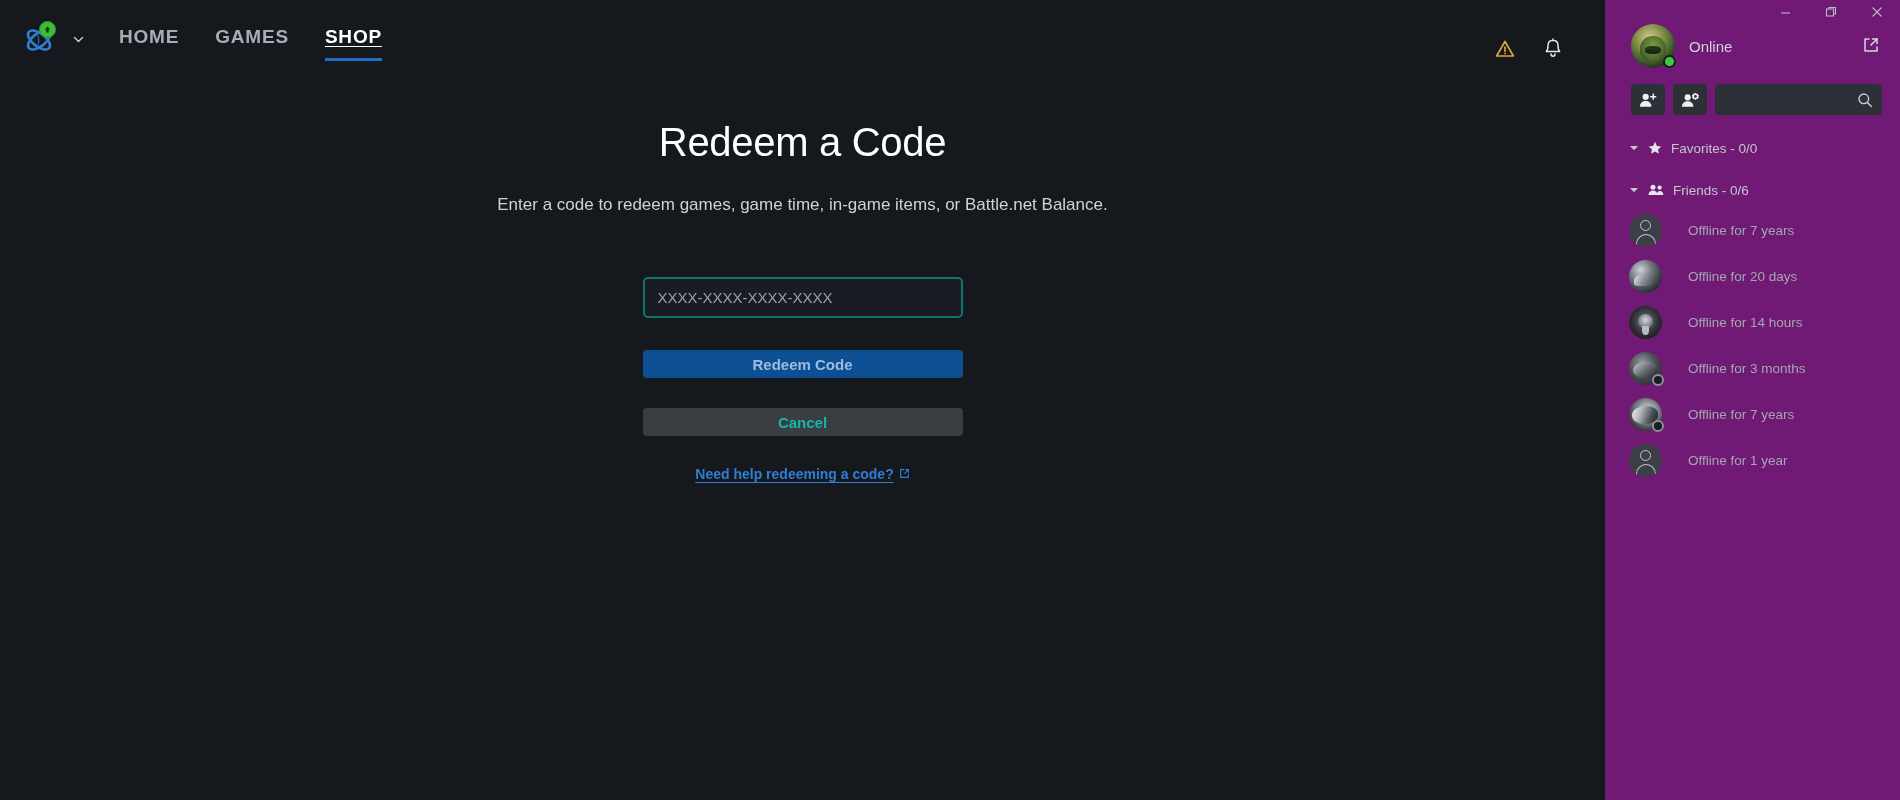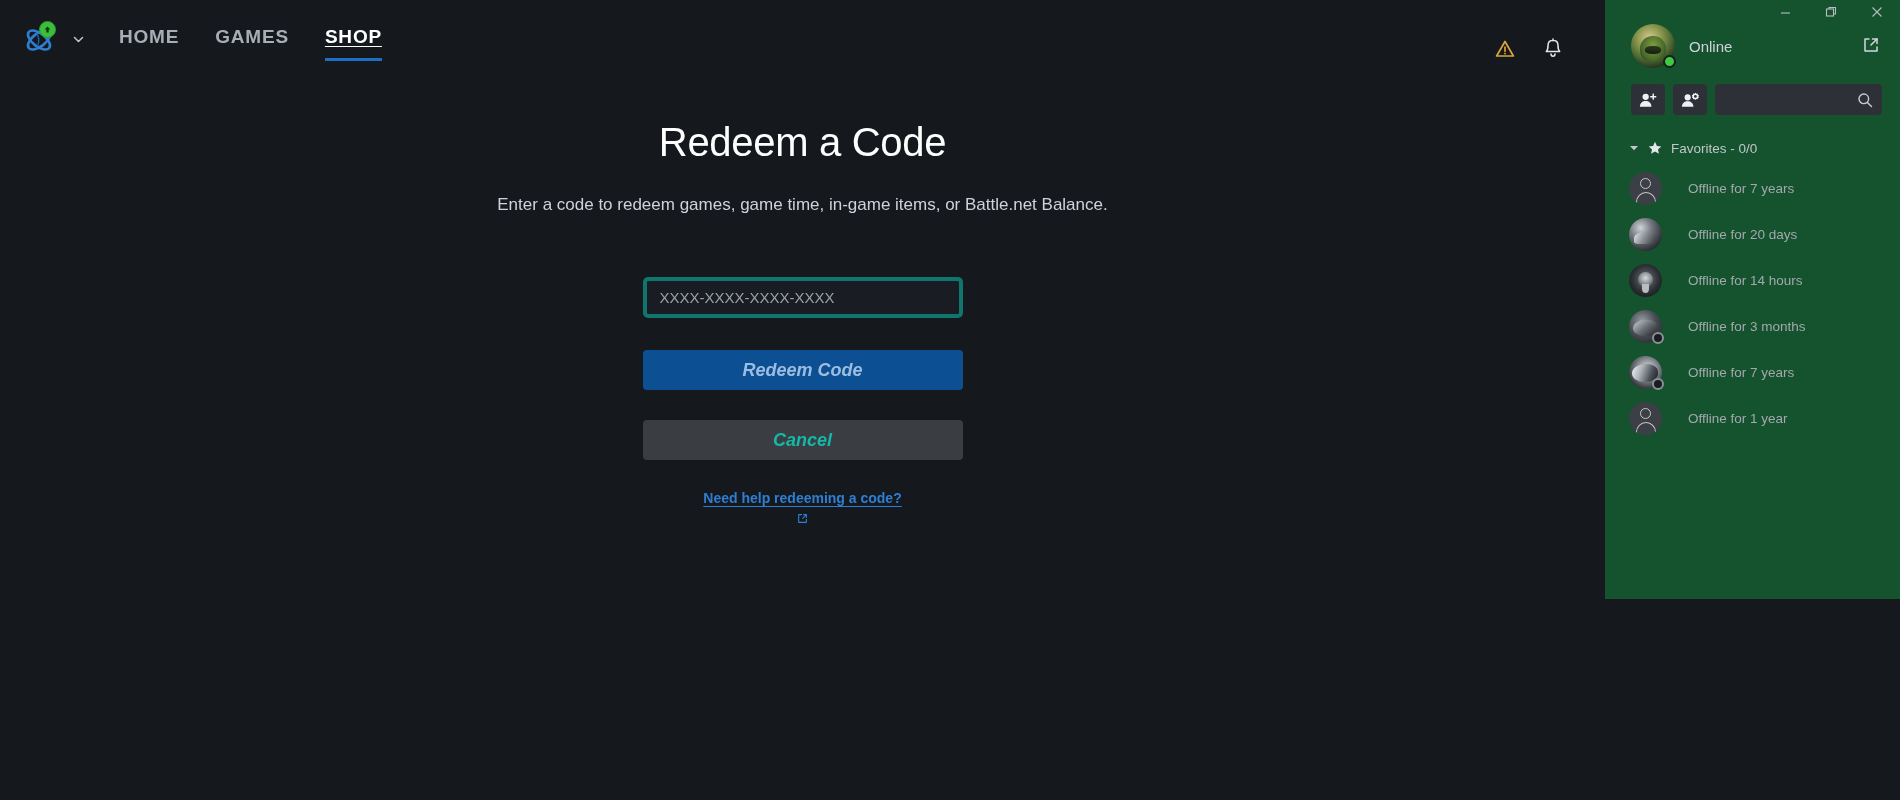--- a/index.html
+++ b/index.html
@@ -58,42 +58,41 @@
   .content { text-align:center; padding-top:42px; }
   .page-title {
     font-size:40px; font-weight:normal; color:#ffffff; letter-spacing:-0.3px;
   }
   .page-sub {
     margin-top:30px; font-size:17px; color:#cfd3d9; font-weight:400;
   }
   .form { width:320px; margin:62px auto 0; }
   .code-input {
     width:320px; height:41px; background:#191c22; color:#e6e8ec;
-    border:4px solid #0f766e; border-radius:5px;
+    border:2px solid #0f766e; border-radius:5px;
     font-size:15px; padding:0 13px; outline:none;
     font-family:"Liberation Sans", sans-serif;
   }
   .code-input::placeholder { color:#9ba0a8; }
   .btn {
-    width:320px; height:40px; border:none; border-radius:4px;
-    font-size:18px; font-weight:bold; cursor:pointer;
+    width:320px; height:28px; border:none; border-radius:4px;
+    font-size:15px; font-weight:bold; cursor:pointer;
     font-family:"Liberation Sans", sans-serif;
-    font-style:italic;
   }
   .btn-primary { margin-top:32px; background:#0d4f93; color:#9dbde0; }
   .btn-secondary { margin-top:30px; background:#3a3d42; color:#14b8a6; }
   .help-link {
     display:inline-flex; align-items:center; gap:5px; margin-top:30px;
     color:#2e7fd4; font-size:14px; font-weight:bold;
-    text-decoration:underline; text-underline-offset:3px;flex-direction:column;
+    text-decoration:underline; text-underline-offset:3px;
   }
 
   
   .sidebar {
-    width:295px; height:599px; background:#14532d; position:relative;
+    width:295px; height:800px; background:#701a75; position:relative;
   }
   .sb-user { display:flex; align-items:center; padding:24px 0 0 26px; }
   .avatar-wrap { position:relative; width:44px; height:44px; }
   .avatar {
     width:44px; height:44px; border-radius:50%;
     background:radial-gradient(circle at 42% 32%, #d9c79a 0%, #8e9a4e 30%, #4d6b33 55%, #23301c 78%, #15181d 100%);
     overflow:hidden; position:relative;
   }
   .avatar::before{
     content:""; position:absolute; left:9px; top:12px; width:26px; height:26px;
@@ -323,20 +322,36 @@
           </svg>
       </span>
       <span class="gicon">
         <svg width="14" height="14" viewBox="0 0 14 14">
           <path d="M7 0.8 L8.9 4.9 L13.3 5.4 L10 8.4 L10.9 12.8 L7 10.6 L3.1 12.8 L4 8.4 L0.7 5.4 L5.1 4.9 Z" fill="currentColor"></path>
         </svg>
       </span>
       <span>Favorites - 0/0</span>
     </div>
 
+    <div class="group-hdr g-fri">
+      <span class="caret">
+        <svg width="10" height="10" viewBox="0 0 10 10">
+            <path d="M1 3 L5 7.3 L9 3 Z" fill="currentColor"></path>
+          </svg>
+      </span>
+      <span class="gicon">
+        <svg width="16" height="12" viewBox="0 0 16 12" fill="currentColor">
+          <circle cx="5" cy="3.3" r="2.5"></circle>
+            <circle cx="11.6" cy="3.6" r="2.1"></circle>
+          <path d="M0.5 11 C0.5 7.9 2.5 6.4 5 6.4 C7.5 6.4 9.5 7.9 9.5 11 Z"></path>
+          <path d="M8.8 11 C8.8 8.4 10.1 7 11.9 7 C13.7 7 15.3 8.4 15.3 11 Z"></path>
+        </svg>
+      </span>
+      <span>Friends - 0/6</span>
+    </div>
 
     <div>
       <div class="friend-row">
         <div class="fr-av-wrap">
           <div class="fr-av av-silhouette"></div>
         </div>
         <span class="fr-name">Offline for 7 years</span>
       </div>
       <div class="friend-row">
         <div class="fr-av-wrap">

